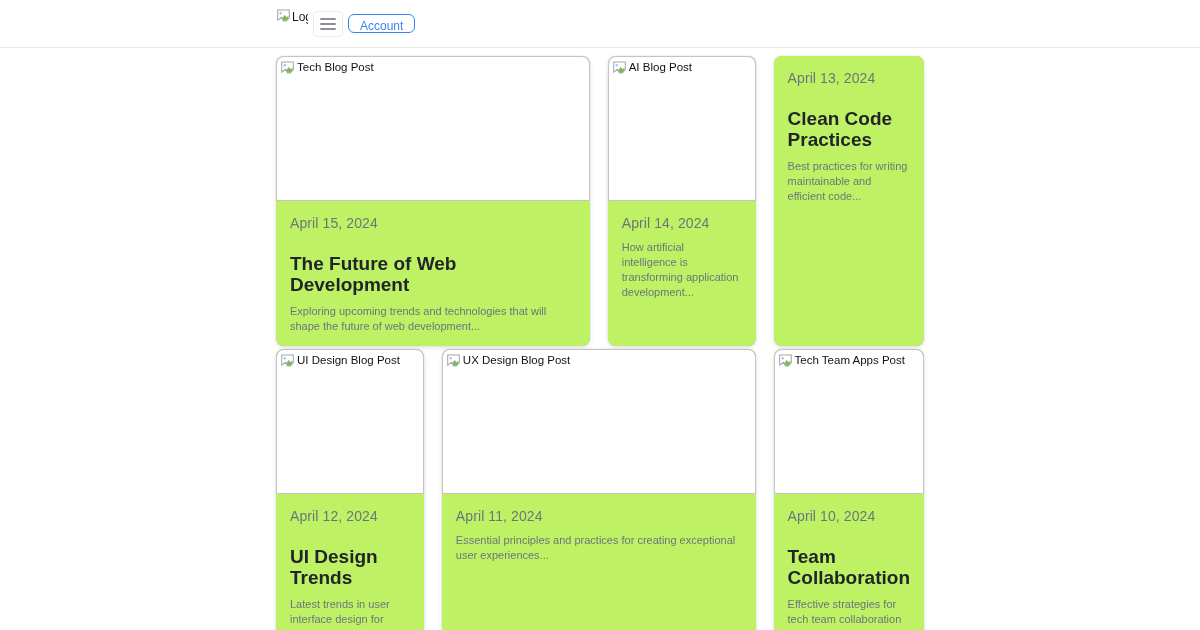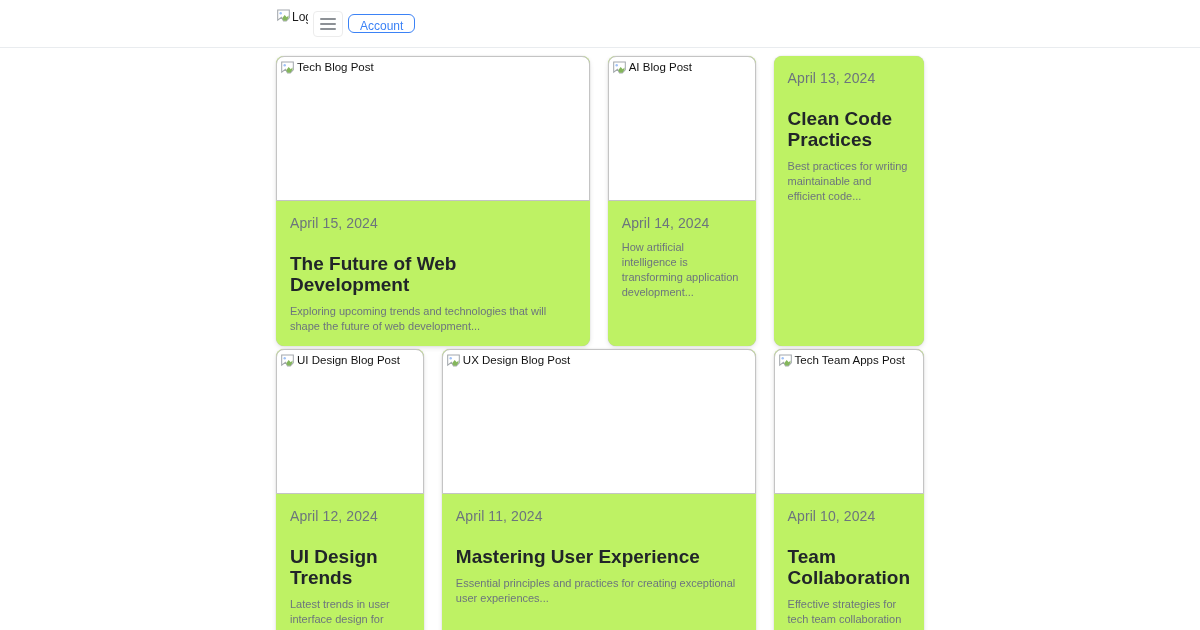--- a/index.html
+++ b/index.html
@@ -204,21 +204,20 @@
     <div class="card-img">
       <svg width="15" height="15" viewBox="0 0 16 16">
         <path d="M1.8 2.2h12.4v8.3l-3.2 3.3H8L5.8 9.9l-4 3V2.2z" fill="#ffffff" stroke="#a3a8ad" stroke-width="1.1"></path>
         <circle cx="5" cy="5.5" r="1.3" fill="#9fc1f7"></circle>
         <path d="M6.6 10.9l2.6-3.4 2.3 2.3 1.8-1.8v2.3L11 13.5H8.2z" fill="#84b65c"></path>
       </svg>
       <span class="alt-text">UX Design Blog Post</span>
     </div>
     <div class="card-body">
       <div class="post-date">April 11, 2024</div>
-      <h2 class="post-title">Mastering User Experience</h2>
       <p class="post-excerpt">Essential principles and practices for creating exceptional user experiences...</p>
     </div>
   </article>
 
   <article class="card">
     <div class="card-img">
       <svg width="15" height="15" viewBox="0 0 16 16">
         <path d="M1.8 2.2h12.4v8.3l-3.2 3.3H8L5.8 9.9l-4 3V2.2z" fill="#ffffff" stroke="#a3a8ad" stroke-width="1.1"></path>
         <circle cx="5" cy="5.5" r="1.3" fill="#9fc1f7"></circle>
         <path d="M6.6 10.9l2.6-3.4 2.3 2.3 1.8-1.8v2.3L11 13.5H8.2z" fill="#84b65c"></path>

